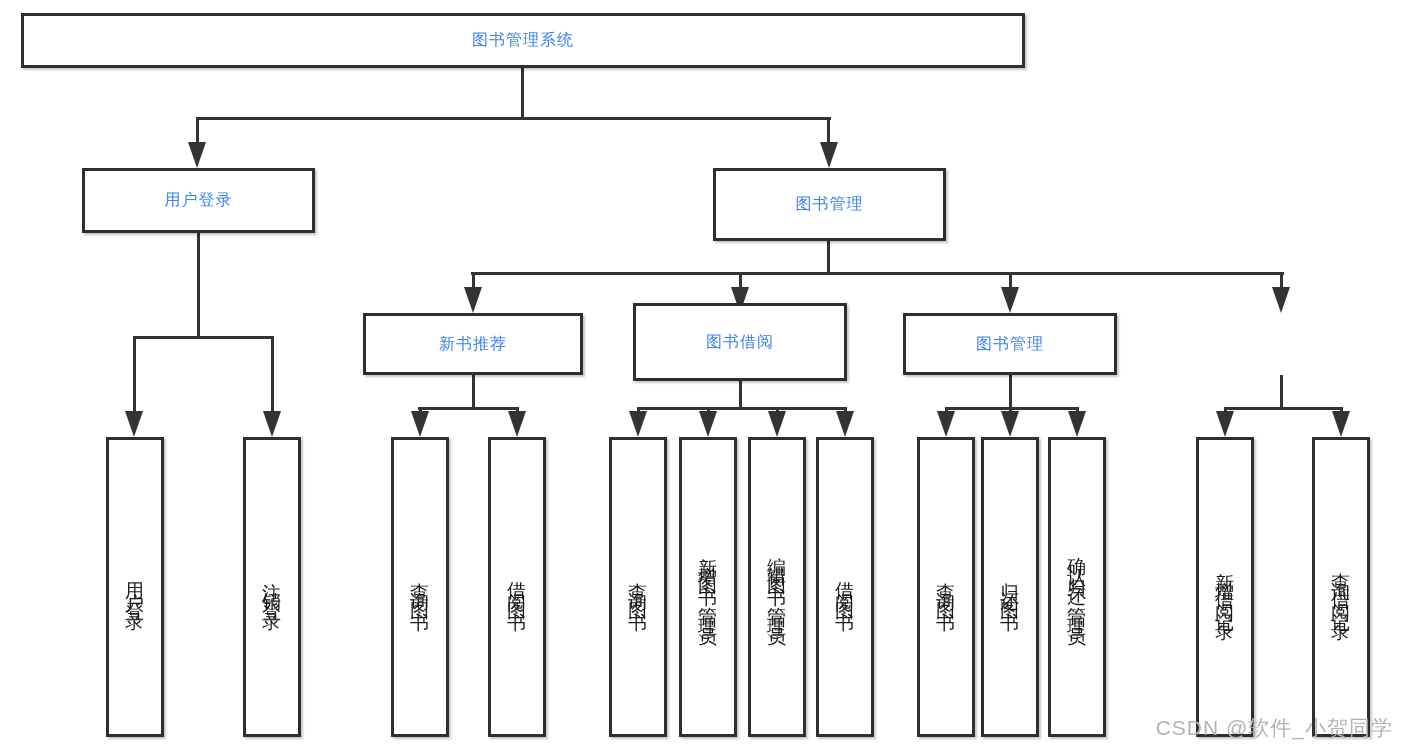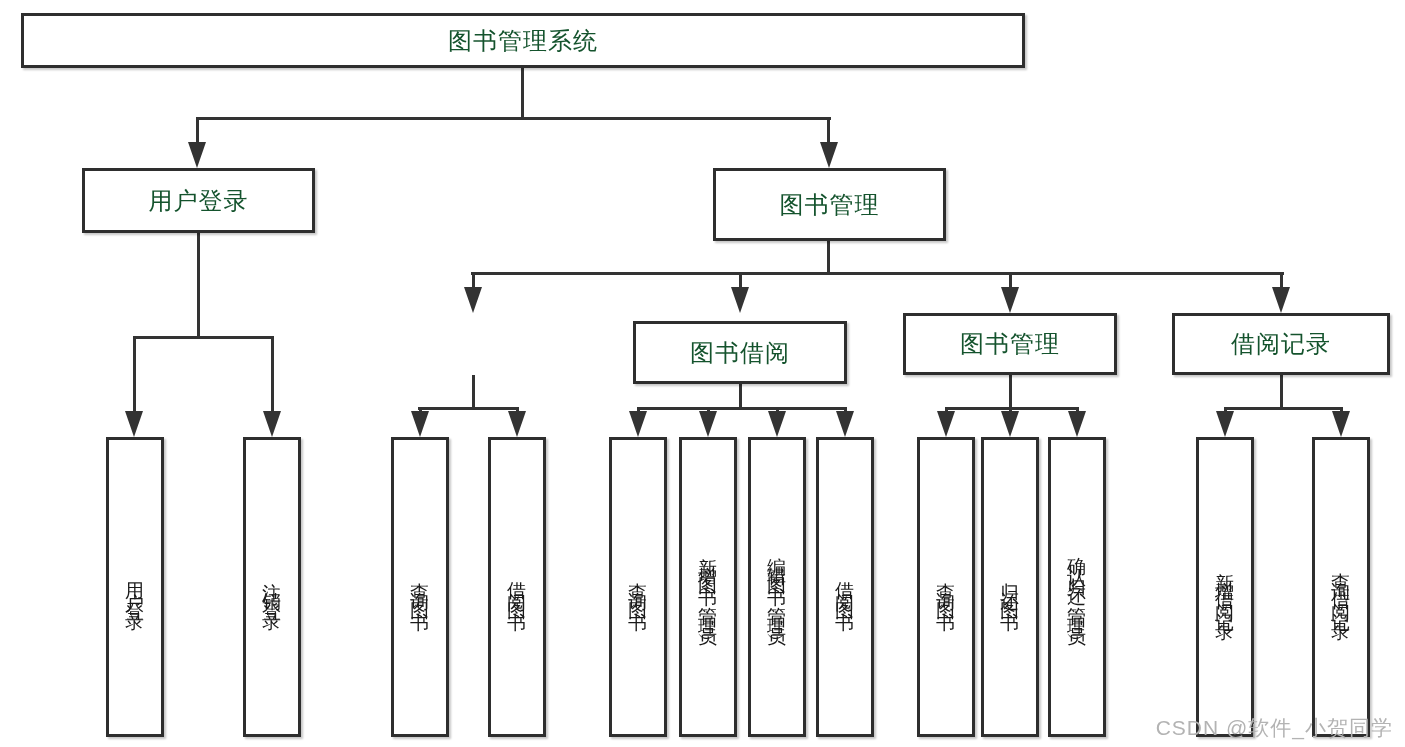--- a/index.html
+++ b/index.html
@@ -5,21 +5,21 @@
   html,body{margin:0;padding:0;background:#fff;}
   #canvas{
     position:relative;width:1405px;height:747px;background:#ffffff;overflow:hidden;
     font-family:"Liberation Sans","DejaVu Sans",sans-serif;color:#1a1a1a;
   }
   .node{
     position:absolute;box-sizing:border-box;background:#fff;border:3px solid #2e2e2e;
     display:flex;align-items:center;justify-content:center;
     box-shadow:2px 2px 2px rgba(0,0,0,0.22);
   }
-  .node .lbl{font-size:24px;letter-spacing:1px;color:#14532d;white-space:nowrap;}
+  .node .lbl{font-size:16px;letter-spacing:1px;color:#3b82f6;white-space:nowrap;}
   .leaf{
     position:absolute;box-sizing:border-box;background:#fff;border:3px solid #2e2e2e;
     width:58px;height:300px;top:437px;
     display:flex;align-items:center;justify-content:center;
     box-shadow:2px 2px 2px rgba(0,0,0,0.22);
   }
   .leaf .vlbl{
     writing-mode:vertical-rl;text-orientation:mixed;
     font-size:19px;letter-spacing:10px;line-height:1;color:#1a1a1a;white-space:nowrap;
   }
@@ -100,28 +100,28 @@
     <span class="lbl">图书管理系统</span>
   </div>
 
   <div class="node" style="left:82px;top:168px;width:233px;height:65px">
     <span class="lbl">用户登录</span>
   </div>
   <div class="node" style="left:713px;top:168px;width:233px;height:73px">
     <span class="lbl">图书管理</span>
   </div>
 
-  <div class="node" style="left:633px;top:321px;width:214px;height:63px">
+  <div class="node" style="left:363px;top:313px;width:220px;height:62px">
+    <span class="lbl">新书推荐</span>
+  </div>
+  <div class="node" style="left:633px;top:303px;width:214px;height:78px">
     <span class="lbl">图书借阅</span>
   </div>
   <div class="node" style="left:903px;top:313px;width:214px;height:62px">
     <span class="lbl">图书管理</span>
-  </div>
-  <div class="node" style="left:1172px;top:313px;width:218px;height:62px">
-    <span class="lbl">借阅记录</span>
   </div>
 
   <div class="leaf" style="left:106px">
     <span class="vlbl">用户登录</span>
   </div>
   <div class="leaf" style="left:243px">
     <span class="vlbl">注销登录</span>
   </div>
 
   <div class="leaf" style="left:391px">

